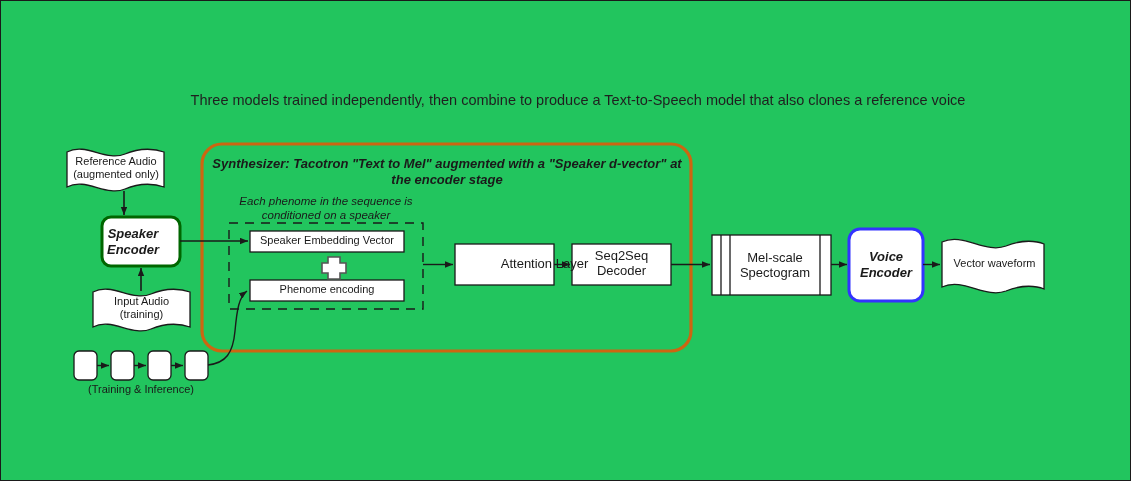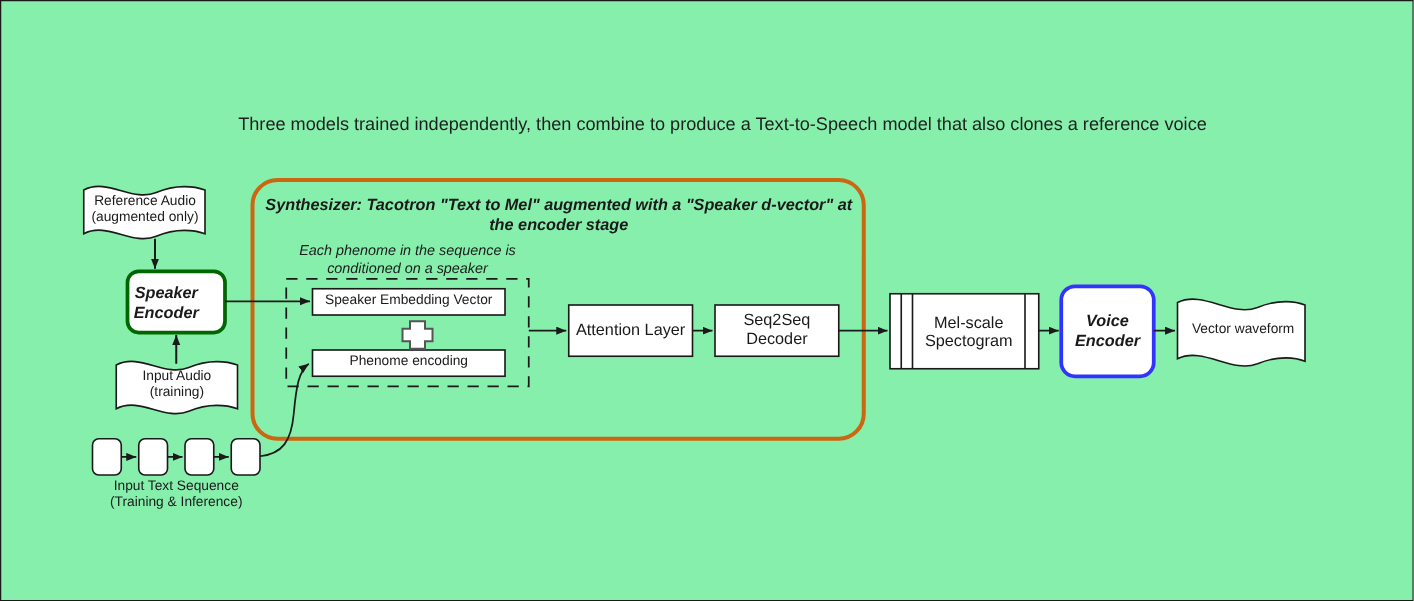--- a/index.html
+++ b/index.html
@@ -4,21 +4,21 @@
 <style>
   html, body {
     margin: 0; padding: 0;
     background: #ffffff;
     font-family: "Liberation Sans", sans-serif;
   }
   #page {
     position: relative;
     width: 1131px;
     height: 481px;
-    background: #86efac;
+    background: #22c55e;
     box-sizing: border-box;
     border: 1px solid #1a1a1a;
     overflow: hidden;
   }
   #svg-layer {
     position: absolute;
     left: 0; top: 0;
     width: 1131px;
     height: 481px;
   }
@@ -145,21 +145,21 @@
 
   <div class="lbl note-text" style="left:228px; top:194px; width:194px;">
     <span>Each phenome in the sequence is</span>
     <span>conditioned on a speaker</span>
   </div>
 
   <div class="lbl small-text" style="left:249px; top:233px; width:154px;">Speaker Embedding Vector</div>
 
   <div class="lbl small-text" style="left:249px; top:282px; width:154px;">Phenome encoding</div>
 
-  <div class="lbl box-text" style="left:454px; top:255px; width:99px;">Attention Layer</div>
+  <div class="lbl box-text" style="left:454px; top:255px; width:99px;padding-left:40px;">Attention Layer</div>
 
   <div class="lbl box-text" style="left:571px; top:247px; width:99px;">
     <div>Seq2Seq</div>
     <div>Decoder</div>
   </div>
 
   <div class="lbl box-text" style="left:729px; top:249px; width:90px;">
     <div>Mel-scale</div>
     <div>Spectogram</div>
   </div>
@@ -180,17 +180,16 @@
   </div>
 
   <div class="lbl small-text" style="left:92px; top:294px; width:97px;">
     <div>Input Audio</div>
     <div>(training)</div>
   </div>
 
   <div class="lbl small-text" style="left:944px; top:256px; width:99px;">Vector waveform</div>
 
   <div class="lbl small-text" style="left:62px; top:382px; width:156px;">
-    <div>Input Text Sequence</div>
     <div>(Training &amp; Inference)</div>
   </div>
 
 </div>
 
 </body></html>

